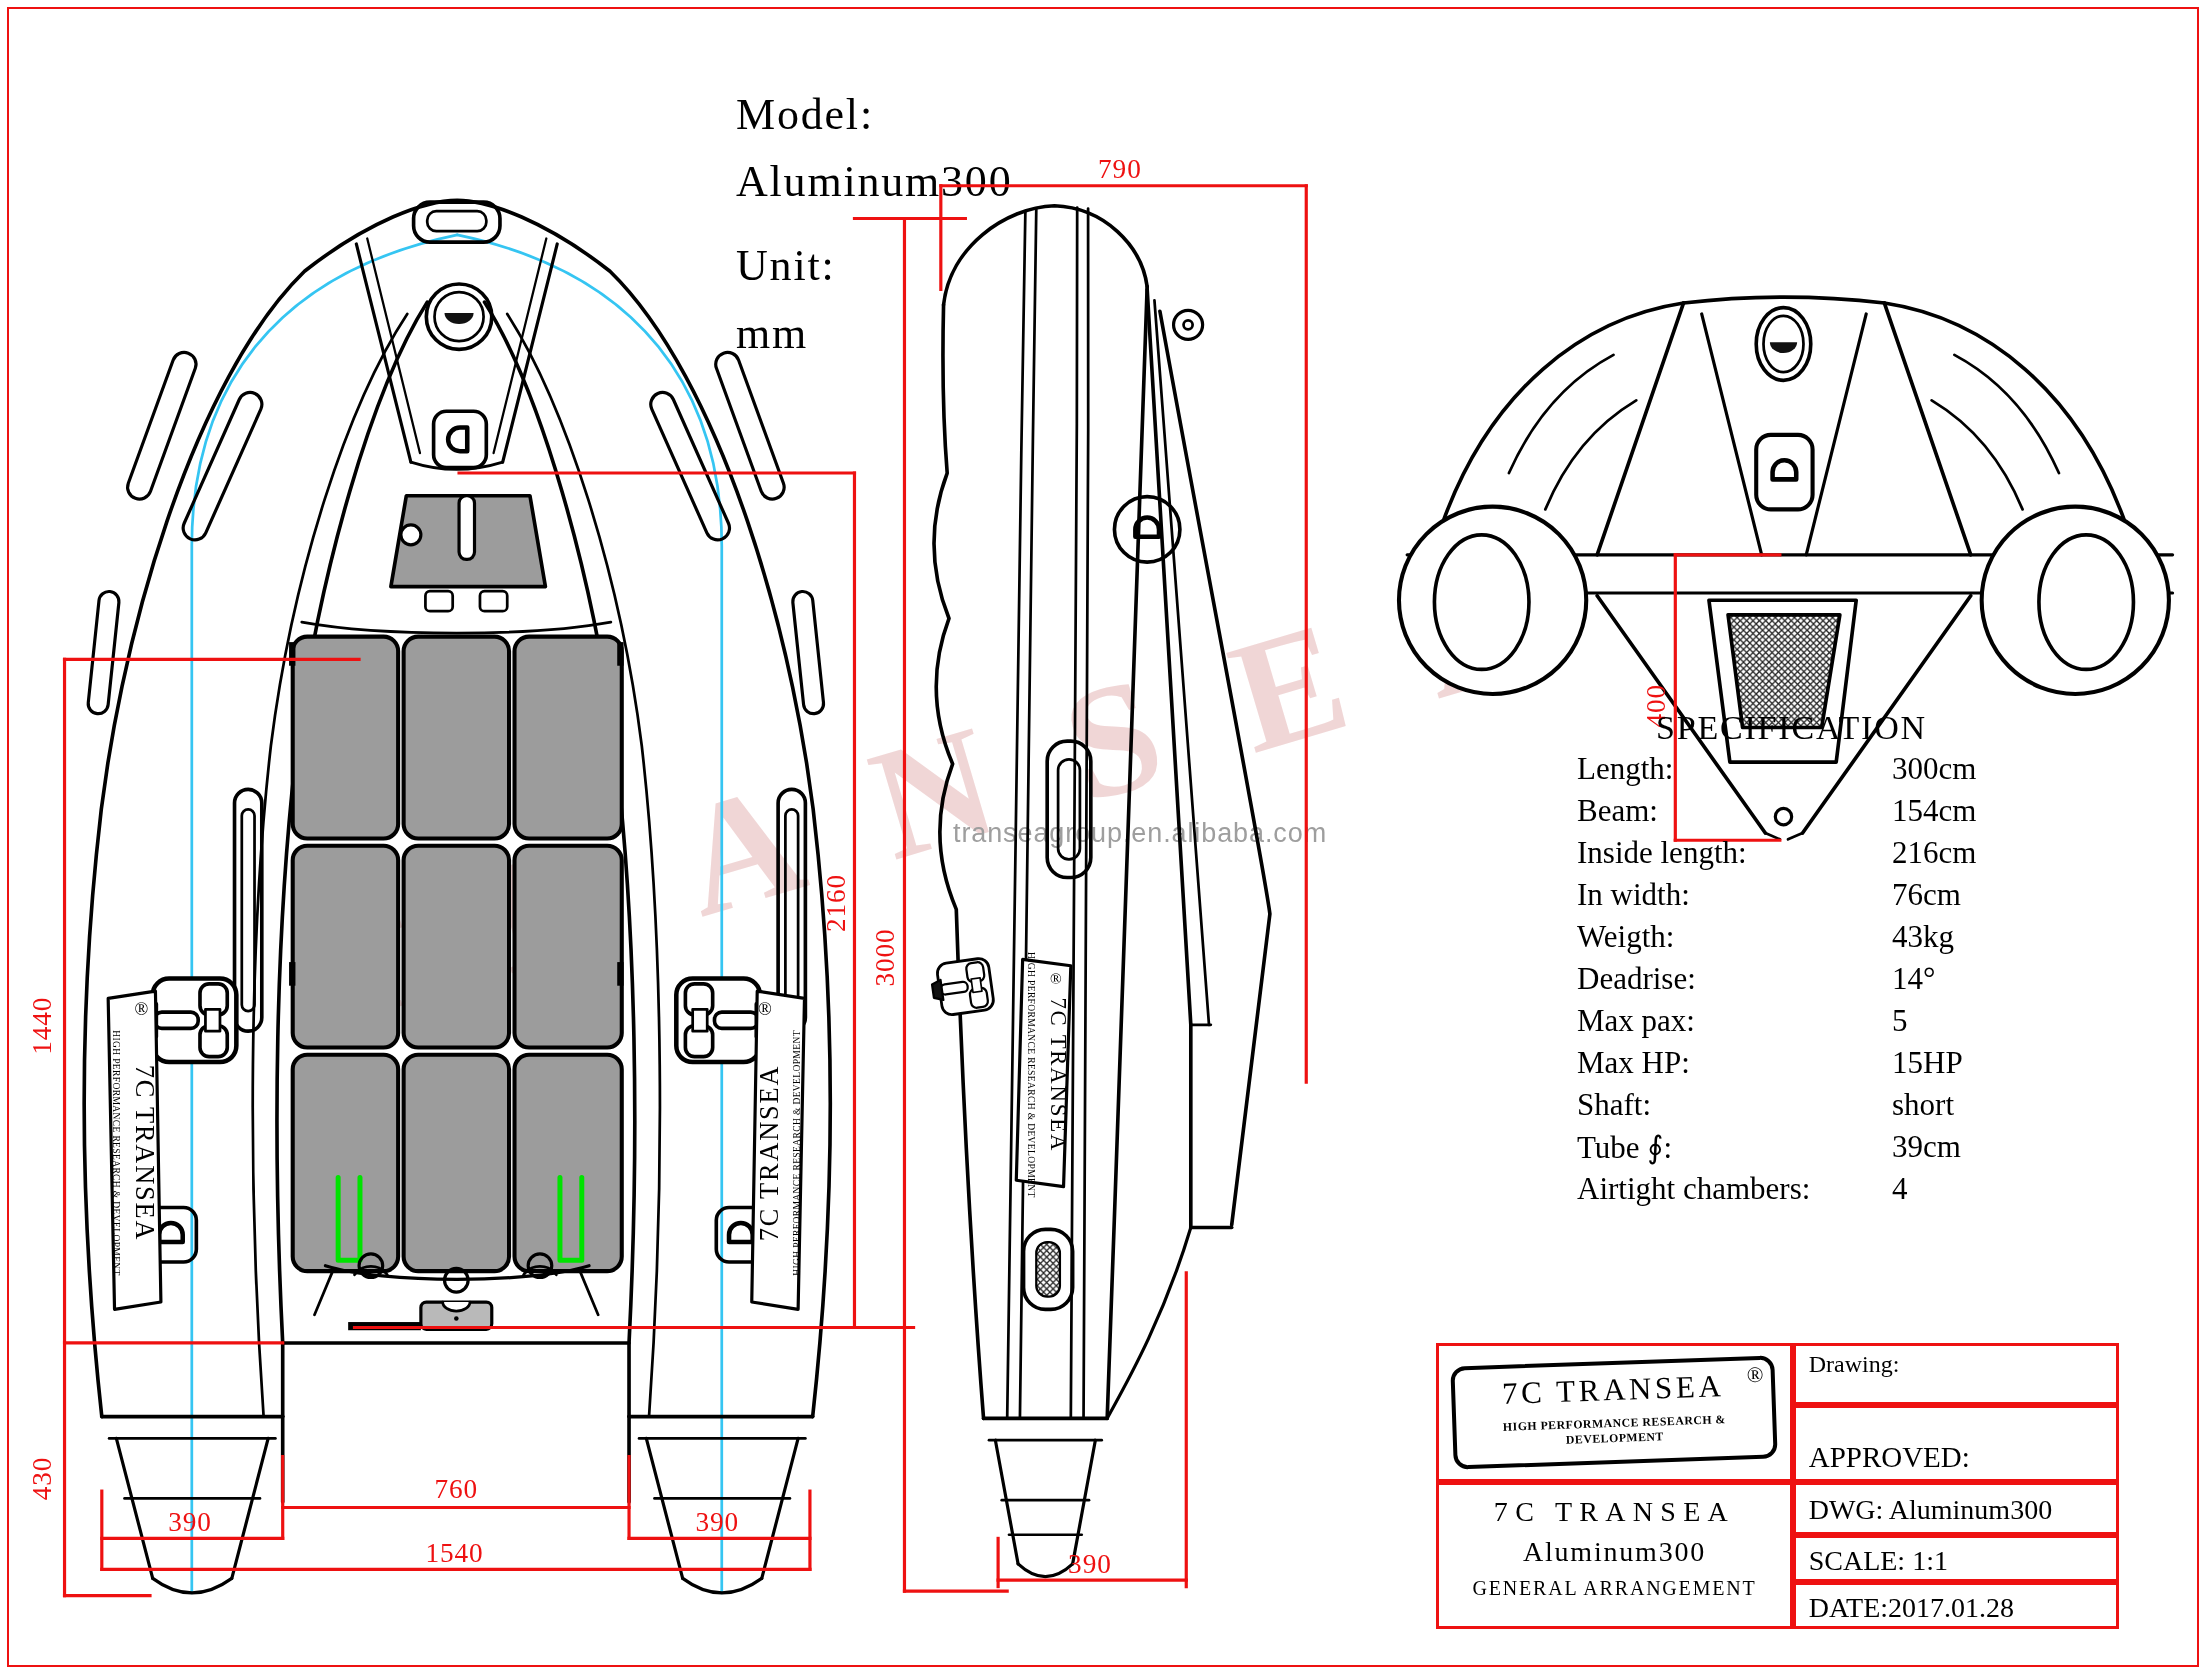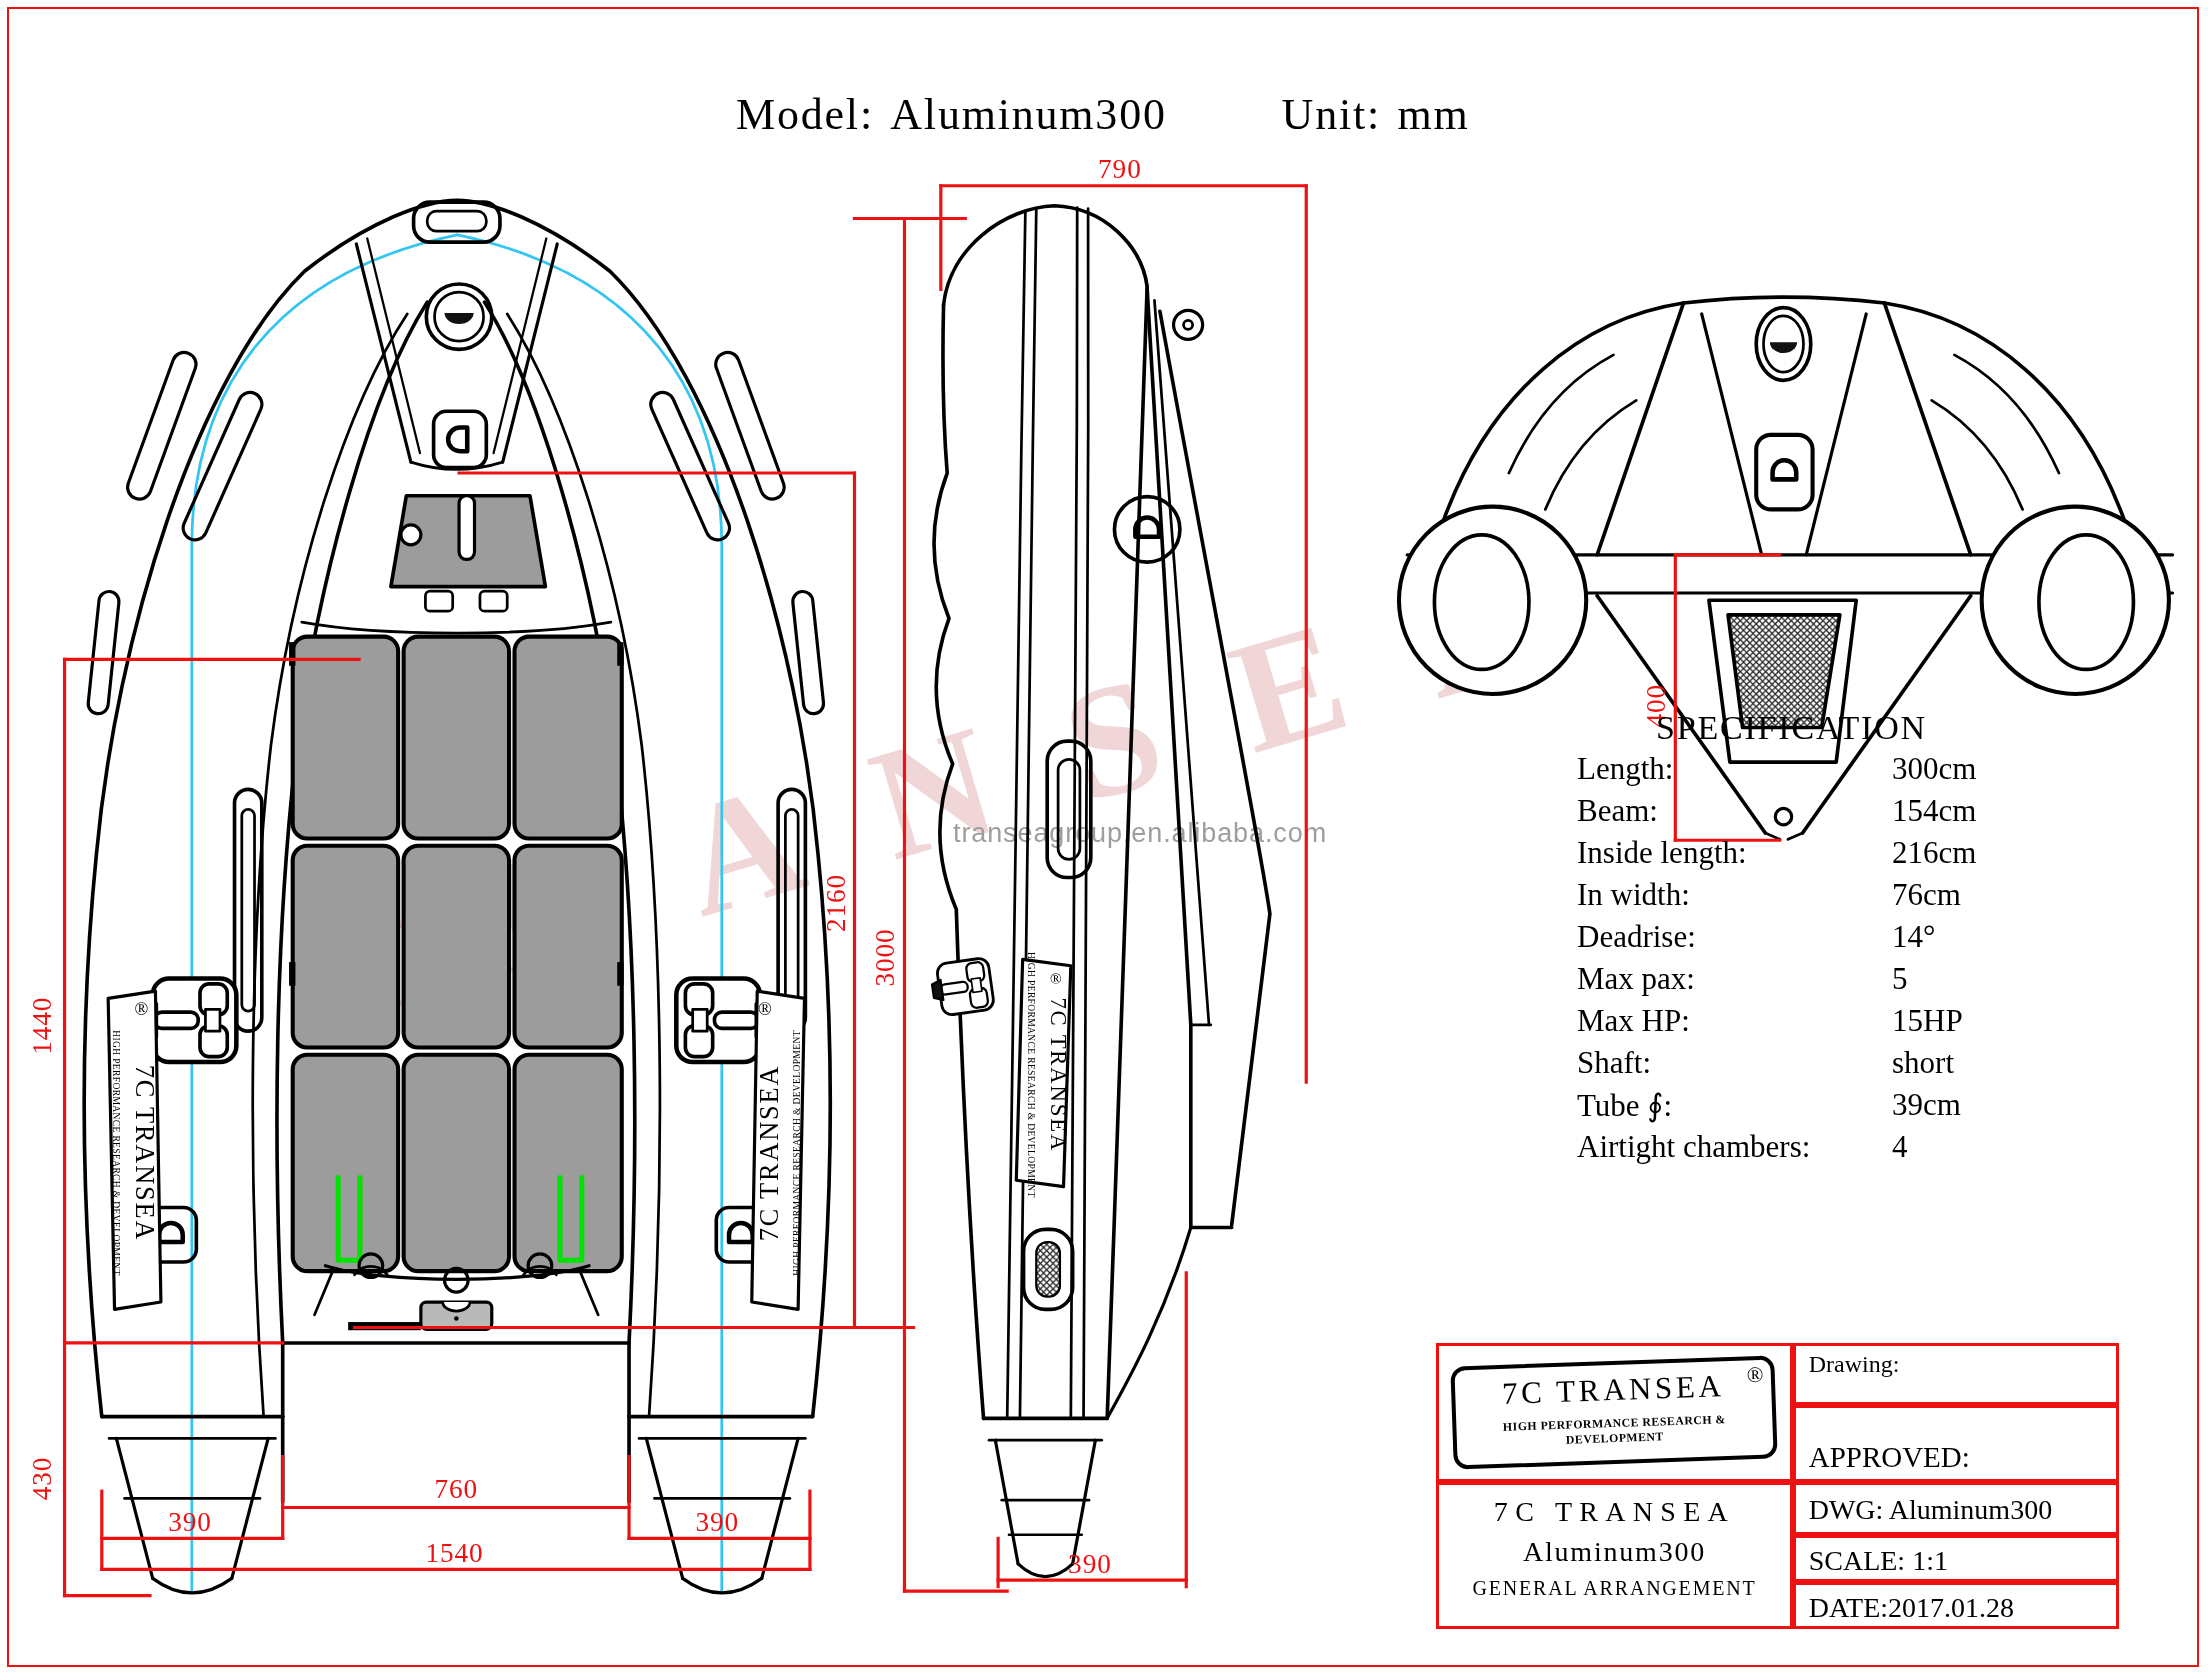--- a/index.html
+++ b/index.html
@@ -1,21 +1,21 @@
 <!DOCTYPE html>
 <html style="font-size:14.5px"><head>
 <meta charset="utf-8">
 <style>
   html,body{margin:0;padding:0;background:#fff;}
   #page{position:relative;width:2208px;height:1676px;background:#ffffff;overflow:hidden;
         font-family:"Liberation Serif","DejaVu Serif",serif;color:#000;}
   .abs{position:absolute;}
   #page-border{left:7.3px;top:7.3px;width:2188px;height:1656px;border:2.7px solid #ee1111;}
   
-  #title-line{left:736px;top:89px;font-size:44px;letter-spacing:1.8px;display:flex;gap:16.4px;white-space:nowrap;}
+  #title-line{left:736px;top:89px;font-size:44px;letter-spacing:1.8px;display:flex;gap:16.4px;white-space:nowrap;flex-direction:column;}
   #title-line .gap{display:inline-block;width:82px;}
   
   #wm-diag{left:309px;top:886px;font-size:159px;letter-spacing:86px;color:rgba(222,165,165,0.45);
            transform:rotate(-16.5deg);transform-origin:left center;white-space:nowrap;font-weight:bold;}
   #wm-url{left:953px;top:818px;font-size:27px;color:#9e9e9e;font-family:"Liberation Sans","DejaVu Sans",sans-serif;letter-spacing:0.9px;}
   
   #spec-title{left:1656px;top:709px;font-size:34px;letter-spacing:1.8px;}
   #spec-rows{left:1577px;top:751px;width:609px;}
   .spec-row{position:relative;height:42px;font-size:31px;white-space:nowrap;}
   .spec-row .val{position:absolute;left:315px;top:0;}
@@ -366,20 +366,21 @@
       <text class="dimtxt" transform="translate(1832,800) rotate(-90)" stroke="none">400</text>
     </g>
   </svg>
 
   <div class="abs" id="spec-title">SPECIFICATION</div>
   <div class="abs" id="spec-rows">
     <div class="spec-row"><span>Length:</span><span class="val">300cm</span></div>
     <div class="spec-row"><span>Beam:</span><span class="val">154cm</span></div>
     <div class="spec-row"><span>Inside length:</span><span class="val">216cm</span></div>
     <div class="spec-row"><span>In width:</span><span class="val">76cm</span></div>
+    <div class="spec-row"><span>Weigth:</span><span class="val">43kg</span></div>
     <div class="spec-row"><span>Deadrise:</span><span class="val">14°</span></div>
     <div class="spec-row"><span>Max pax:</span><span class="val">5</span></div>
     <div class="spec-row"><span>Max HP:</span><span class="val">15HP</span></div>
     <div class="spec-row"><span>Shaft:</span><span class="val">short</span></div>
     <div class="spec-row"><span>Tube ∮:</span><span class="val">39cm</span></div>
     <div class="spec-row"><span>Airtight chambers:</span><span class="val">4</span></div>
   </div>
 
   <div class="abs" id="tblock">
     <div class="cell" id="tb-logo-cell">

